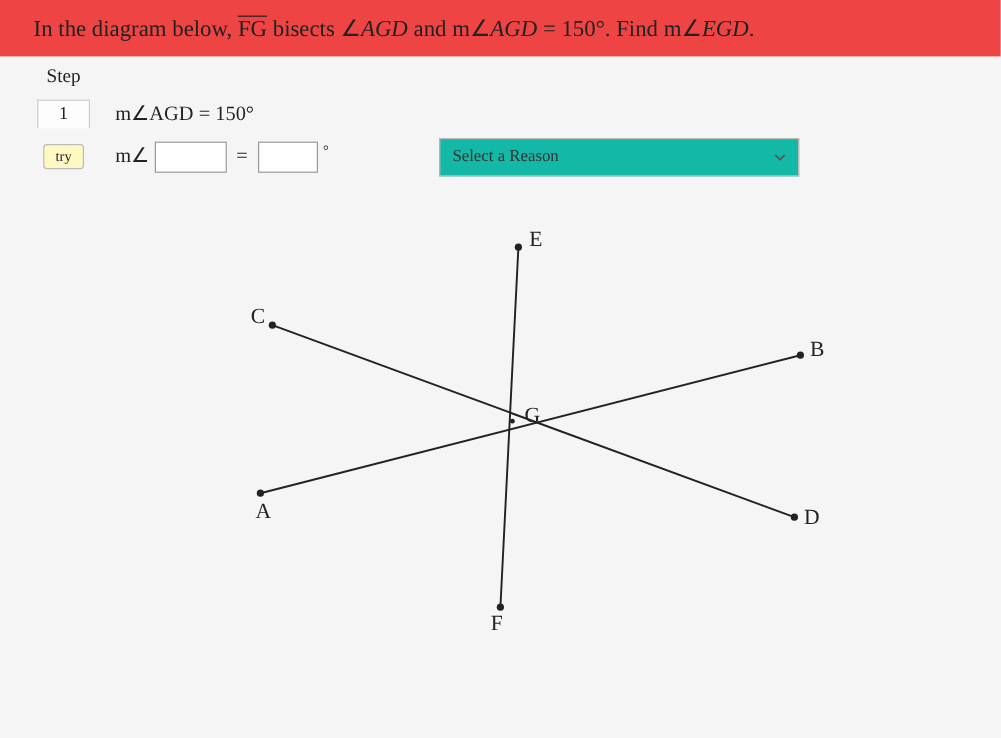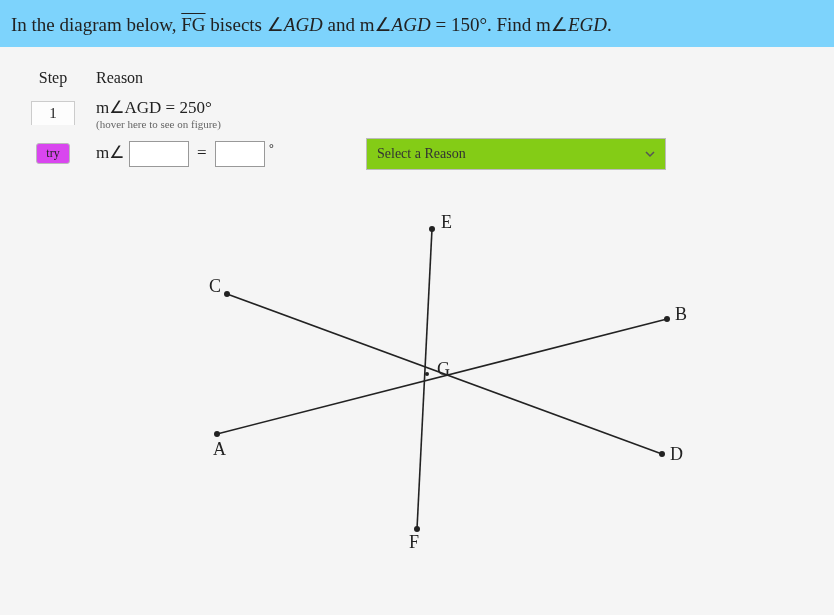--- a/index.html
+++ b/index.html
@@ -5,28 +5,28 @@
     * { box-sizing: border-box; margin: 0; padding: 0; }
     body {
       font-family: Georgia, 'Times New Roman', serif;
       background: #f5f5f5;
       width: 834px;
       height: 615px;
       overflow: hidden;
       color: #222;
     }
     .question {
-      padding: 12px 18px 8px 11px;
+      padding: 12px 18px 8px 28px;
       font-size: 19px;
       line-height: 1.4;
-      background: #7dd3fc;
+      background: #ef4444;
     }
     .overline { text-decoration: overline; }
     .table-area {
-      margin: 16px 18px 0 18px;
+      margin: 2px 18px 0 18px;
     }
     .row {
       display: flex;
       align-items: center;
       min-height: 30px;
       padding: 4px 0;
     }
     .header-row {
       font-size: 16px;
       color: #222;
@@ -53,40 +53,40 @@
     .hover-hint {
       font-size: 11px;
       color: #666;
     }
     .try-btn {
       display: inline-block;
       border: 1px solid #bbb;
       border-radius: 3px;
       padding: 2px 9px;
       font-size: 12px;
-      background: #d946ef;
+      background: #fef9c3;
       cursor: pointer;
     }
     .input-box {
       display: inline-block;
       width: 60px;
       height: 26px;
       border: 1px solid #999;
       background: #fff;
       vertical-align: middle;
     }
     .input-box.small { width: 50px; }
     .reason-select {
       display: flex;
       justify-content: space-between;
       align-items: center;
       width: 300px;
       height: 32px;
       border: 1px solid #bbb;
-      background: #84cc16;
+      background: #14b8a6;
       padding: 0 10px;
       font-size: 14px;
       color: #333;
       cursor: pointer;
     }
     .chevron {
       width: 10px;
       height: 10px;
     }
     .diagram-area {
@@ -109,30 +109,28 @@
   <span>In the diagram below,  </span>
   <span class="overline">FG</span>
   <span> bisects ∠</span><i>AGD</i>
   <span> and m∠</span><i>AGD</i>
   <span> = 150°. Find m∠</span><i>EGD</i><span>.</span>
 </div>
 
 <div class="table-area">
   <div class="row header-row">
     <div class="step-col">Step</div>
-    <div class="reason-col">Reason</div>
   </div>
 
   <div class="row">
     <div class="step-col">
       <span class="step-box step-1">1</span>
     </div>
     <div class="angle-col">
-      <div class="angle-main">m∠AGD = 250°</div>
-      <div class="hover-hint">(hover here to see on figure)</div>
+      <div class="angle-main">m∠AGD = 150°</div>
     </div>
   </div>
 
   <div class="row">
     <div class="step-col">
       <span class="try-btn">try</span>
     </div>
     <div class="angle-col" style="font-size:17px;">
       <span>m∠</span>
       <span class="input-box"></span>

